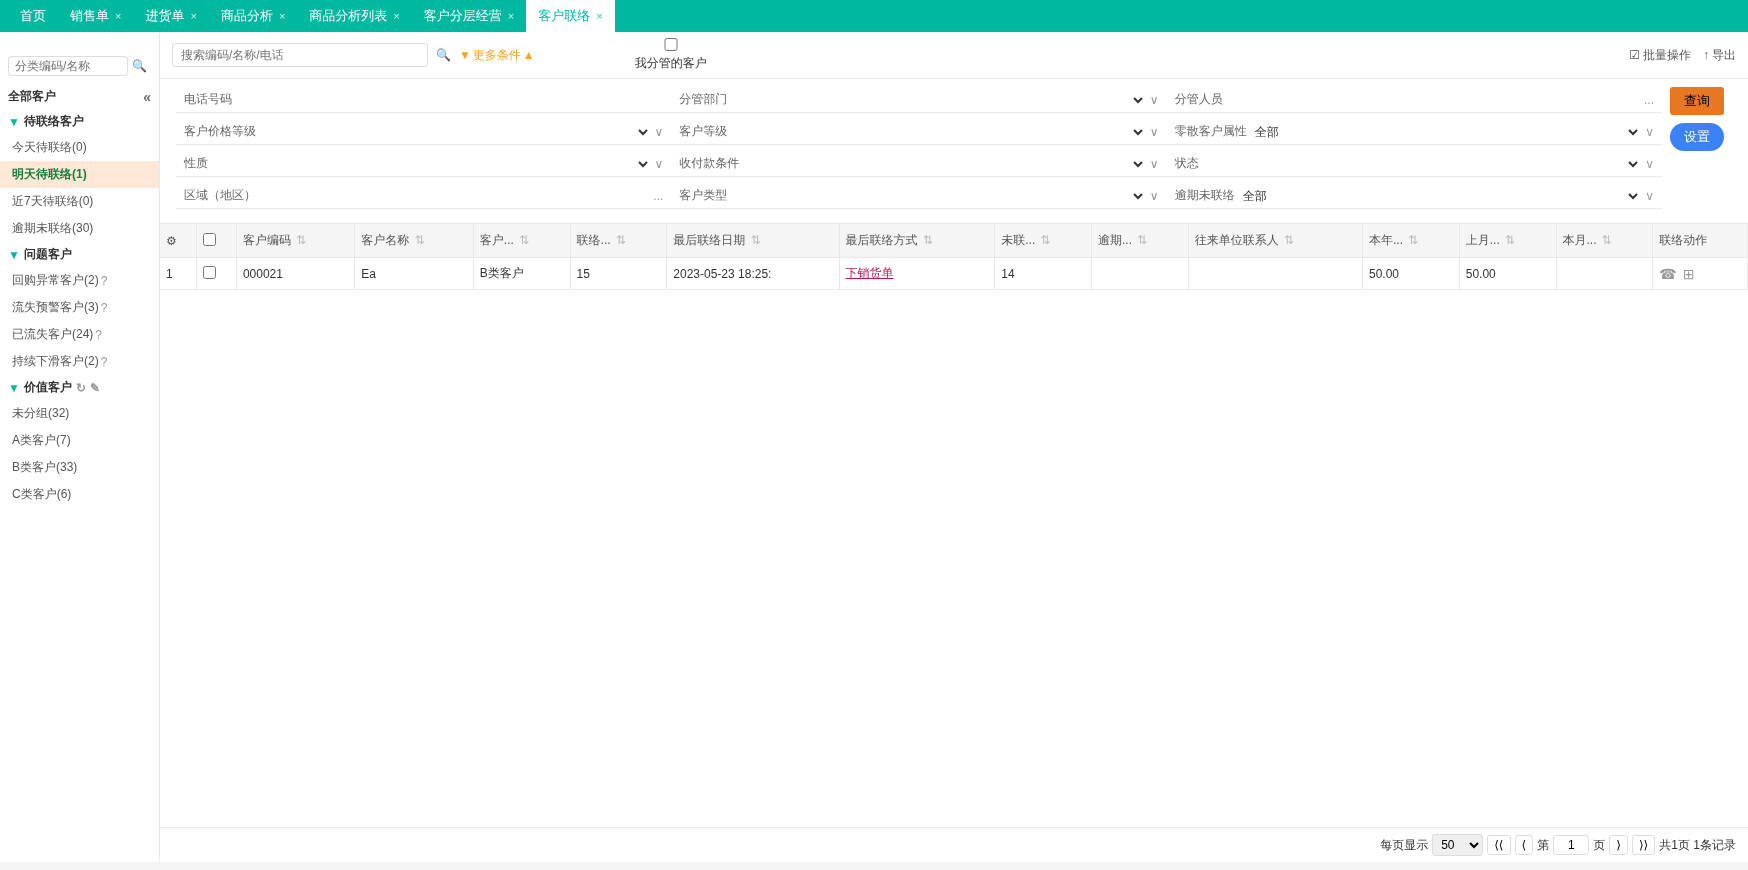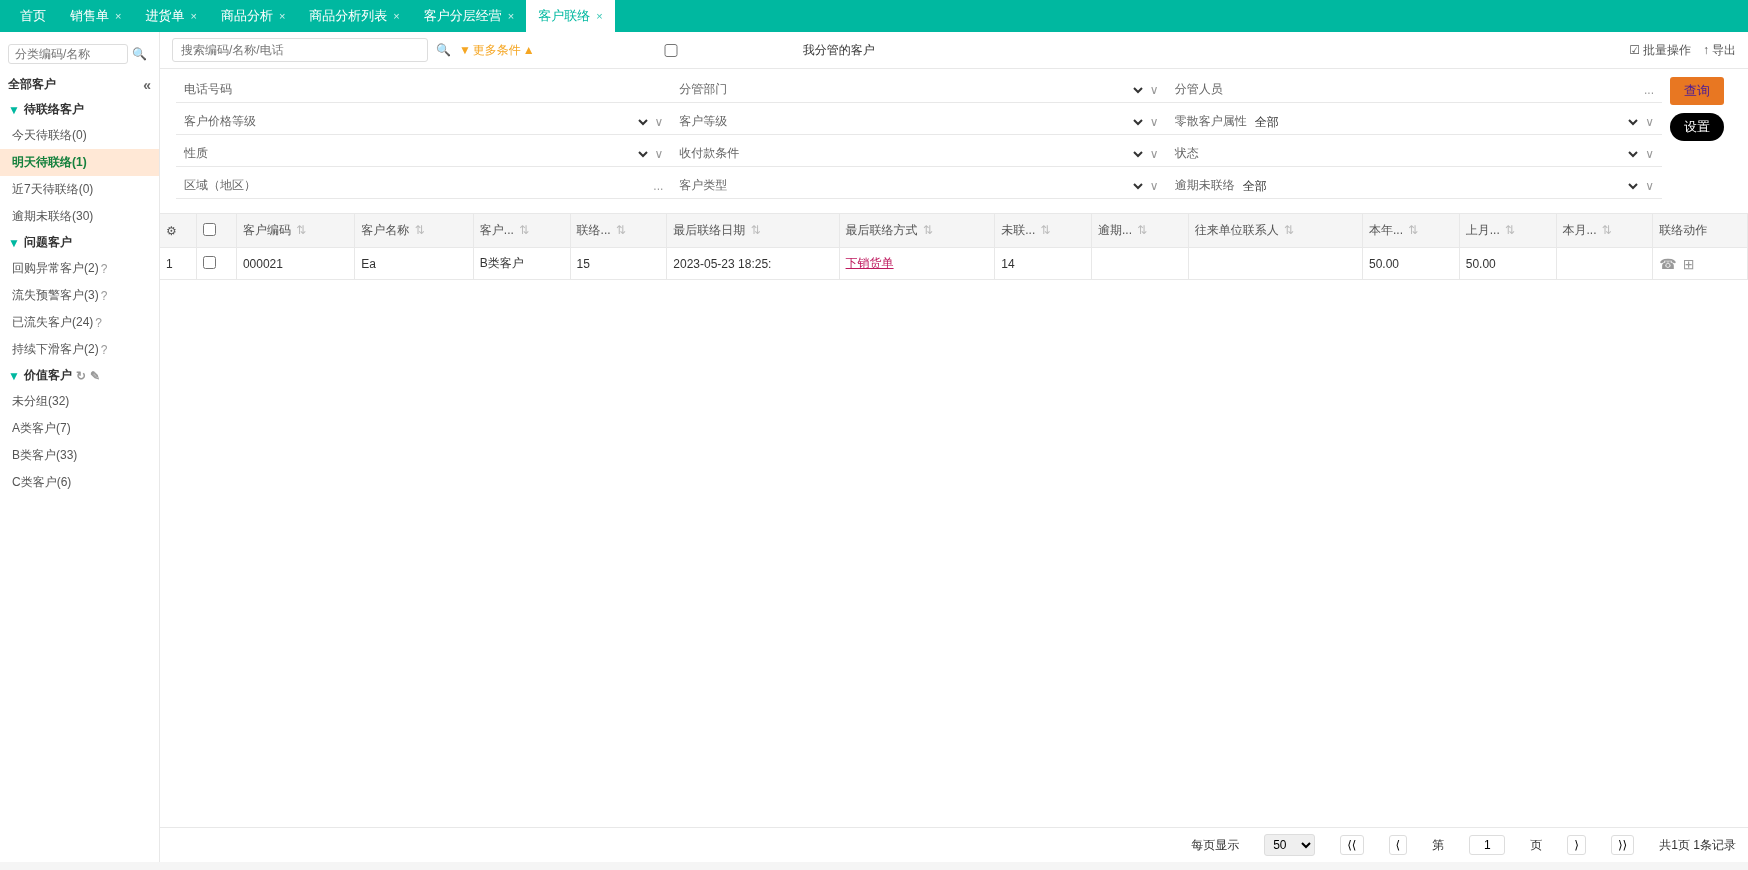--- a/index.html
+++ b/index.html
@@ -16,21 +16,21 @@
     }
     .nav-item.active { background: #fff; color: #00b8a0; border-radius: 4px 4px 0 0; }
     .nav-item .close-x { margin-left: 6px; font-size: 11px; opacity: 0.8; }
 
     
     .main-layout { display: flex; height: calc(100vh - 40px); }
 
     
     .sidebar {
       width: 160px; background: #fff; border-right: 1px solid #e8e8e8;
-      padding: 8px 0; overflow-y: auto; flex-shrink: 0;
+      padding: 20px 0; overflow-y: auto; flex-shrink: 0;
     }
     .sidebar-search {
       display: flex; align-items: center; padding: 4px 8px; margin-bottom: 4px;
     }
     .sidebar-search input {
       border: 1px solid #ddd; border-radius: 3px; padding: 2px 6px;
       font-size: 12px; width: 120px; outline: none;
     }
     .sidebar-search .search-icon { margin-left: 4px; color: #999; cursor: pointer; }
 
@@ -61,21 +61,21 @@
     }
     .filter-bar input {
       border: 1px solid #ddd; border-radius: 3px; padding: 4px 8px;
       font-size: 12px; width: 256px; outline: none;
     }
     .filter-bar .search-btn { color: #999; cursor: pointer; }
     .filter-more {
       display: flex; align-items: center; gap: 2px;
       color: #f5a623; cursor: pointer; font-size: 12px;
     }
-    .filter-checkbox { display: flex; align-items: center; gap: 4px; font-size: 12px; }
+    .filter-checkbox { display: flex; align-items: center; gap: 4px; font-size: 12px; flex-direction: column; }
     .filter-checkbox input[type=checkbox] { cursor: pointer; }
     .top-right-actions {
       margin-left: auto; display: flex; align-items: center; gap: 12px;
     }
     .action-btn {
       display: flex; align-items: center; gap: 3px; font-size: 12px;
       color: #555; cursor: pointer;
     }
 
     
@@ -96,25 +96,25 @@
       background: transparent; min-width: 0;
     }
     .adv-filter-select {
       flex: 1; border: none; outline: none; font-size: 12px;
       background: transparent; cursor: pointer; color: #333;
     }
     .adv-filter-chevron { color: #999; margin-left: 4px; }
     .adv-filter-dots { color: #999; margin-left: 4px; cursor: pointer; }
 
     .query-btn {
-      background: #e87722; color: #4c1d95; border: none; border-radius: 3px;
+      background: #e87722; color: #000000; border: none; border-radius: 3px;
       padding: 5px 14px; font-size: 13px; cursor: pointer;
     }
     .set-btn {
-      background: #000000; color: #fff; border: none; border-radius: 14px;
+      background: #3b82f6; color: #fff; border: none; border-radius: 14px;
       padding: 5px 14px; font-size: 13px; cursor: pointer; margin-top: 4px;
     }
     .adv-filter-actions {
       display: flex; flex-direction: column; align-items: flex-end;
       justify-content: center; padding: 0 8px; gap: 4px;
     }
 
     
     .table-container { flex: 1; overflow: auto; background: #fff; margin: 0; }
     table { width: 100%; border-collapse: collapse; font-size: 12px; }
@@ -130,21 +130,21 @@
       border-right: 1px solid #e8e8e8; white-space: nowrap; color: #333;
     }
     .link-text { color: #be185d; cursor: pointer; text-decoration: underline; }
     .row-actions { display: flex; gap: 6px; align-items: center; }
     .row-action-icon { color: #999; cursor: pointer; font-size: 14px; }
 
     
     .table-footer {
       background: #fff; border-top: 1px solid #e8e8e8;
       padding: 6px 12px; display: flex; align-items: center; justify-content: flex-end;
-      gap: 25px; font-size: 12px;
+      gap: 4px; font-size: 12px;
     }
     .page-size-select {
       border: 1px solid #ddd; border-radius: 3px; padding: 2px 4px;
       font-size: 12px; cursor: pointer;
     }
     .page-btn {
       border: 1px solid #ddd; border-radius: 3px; padding: 2px 6px;
       background: #fff; cursor: pointer; font-size: 12px;
     }
     .page-btn:disabled { color: #ccc; cursor: not-allowed; }

